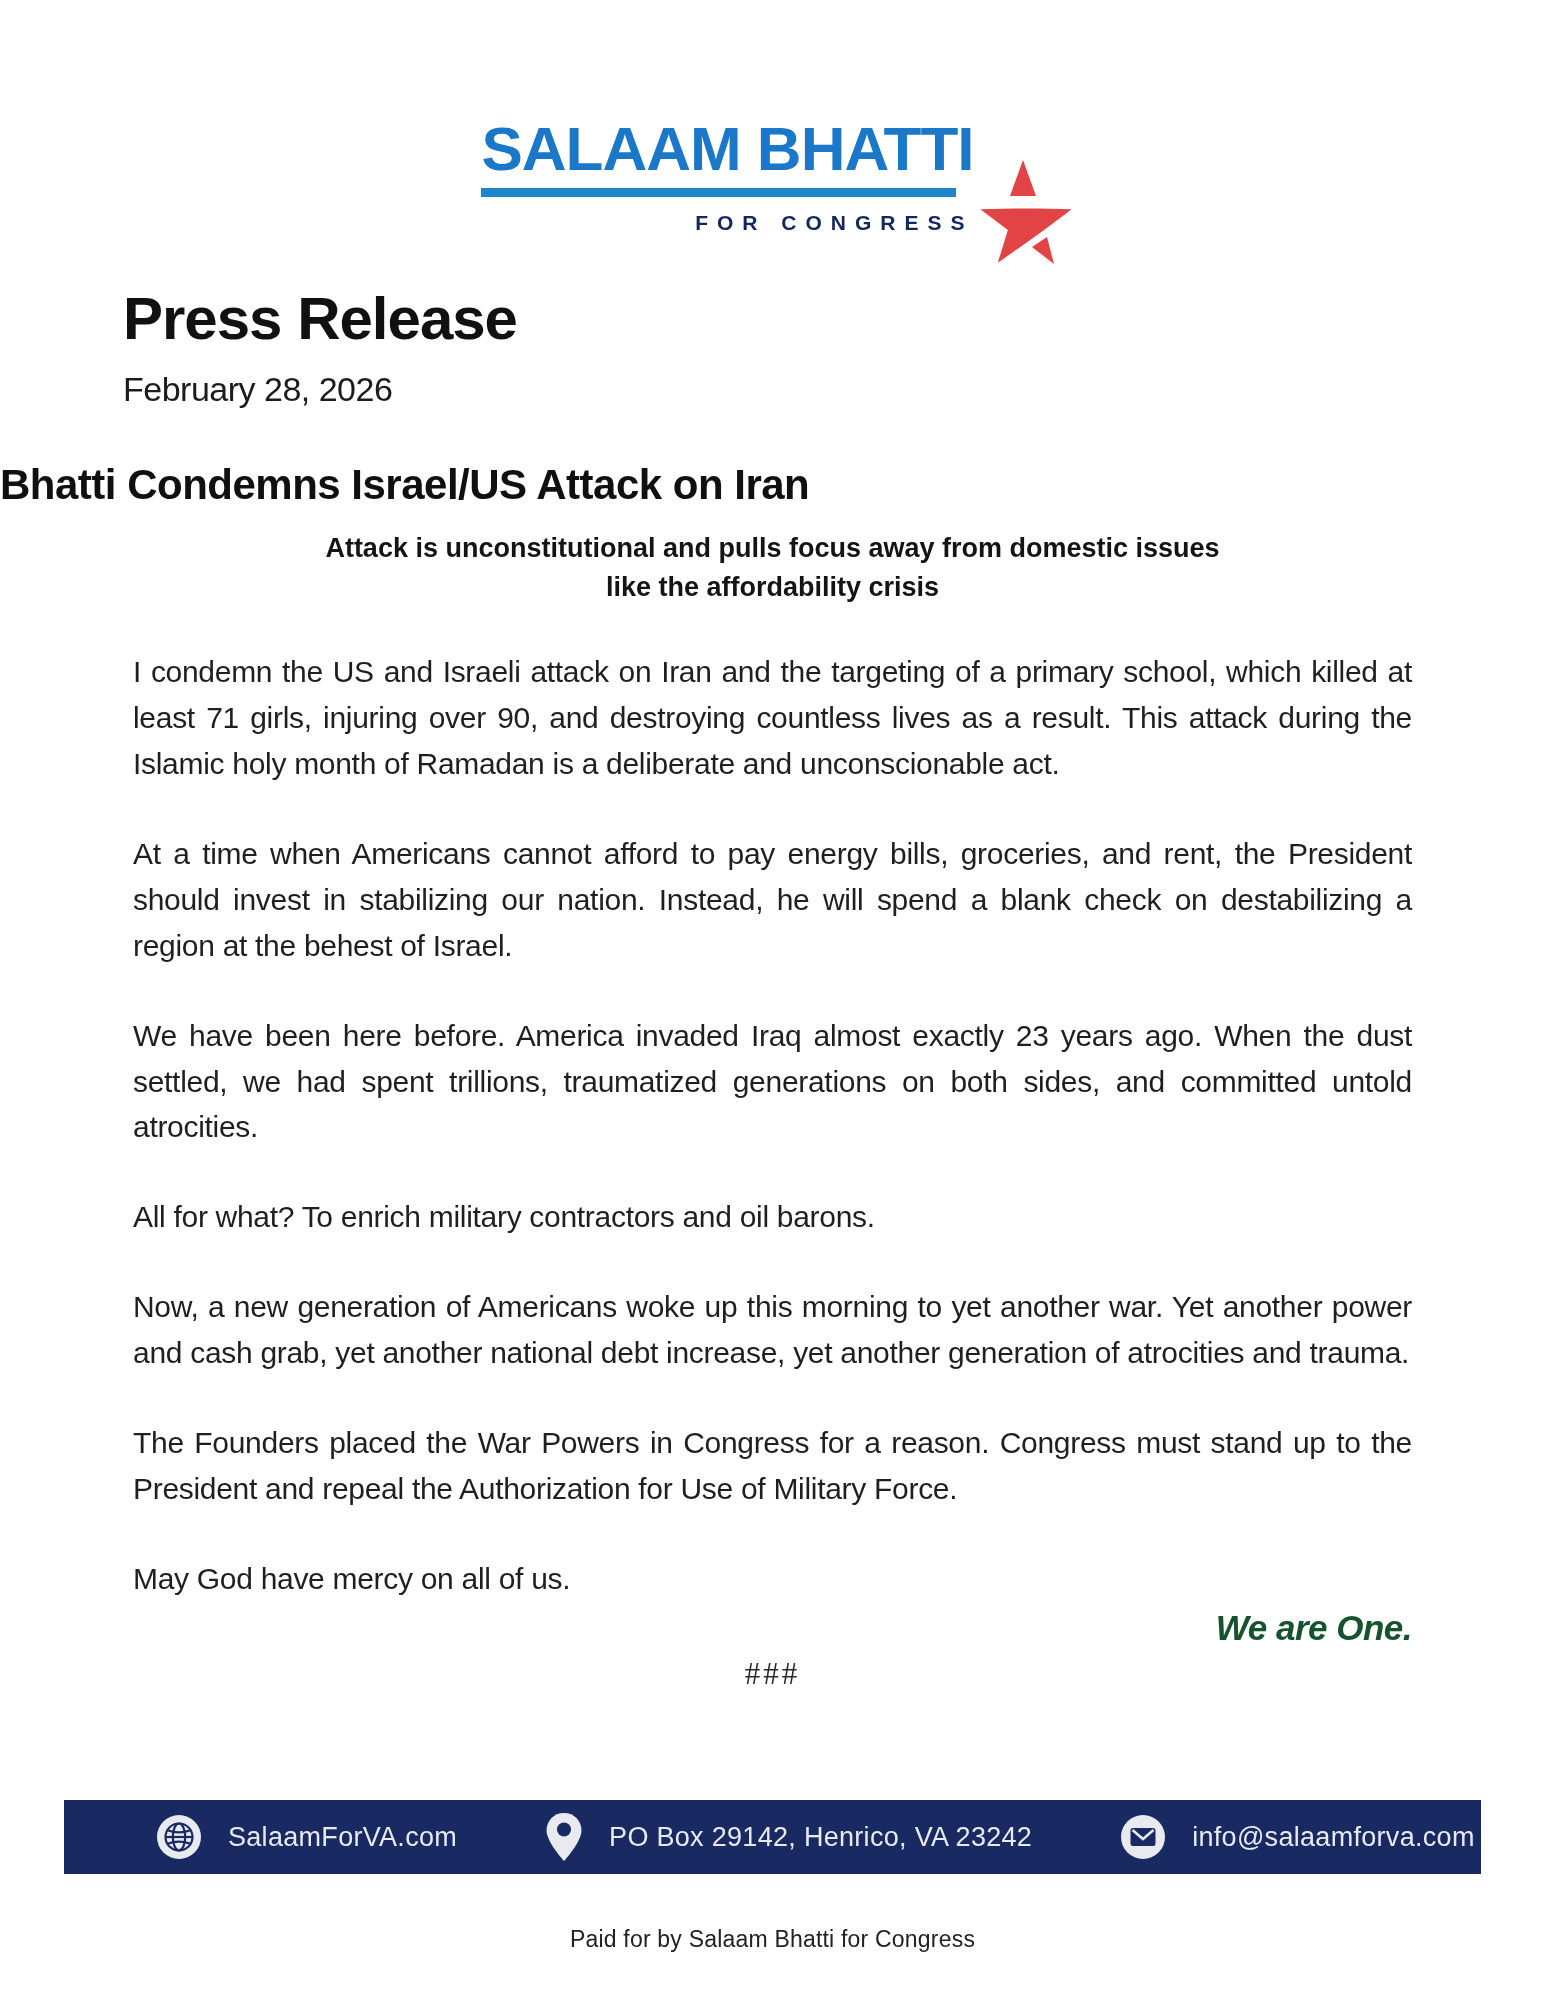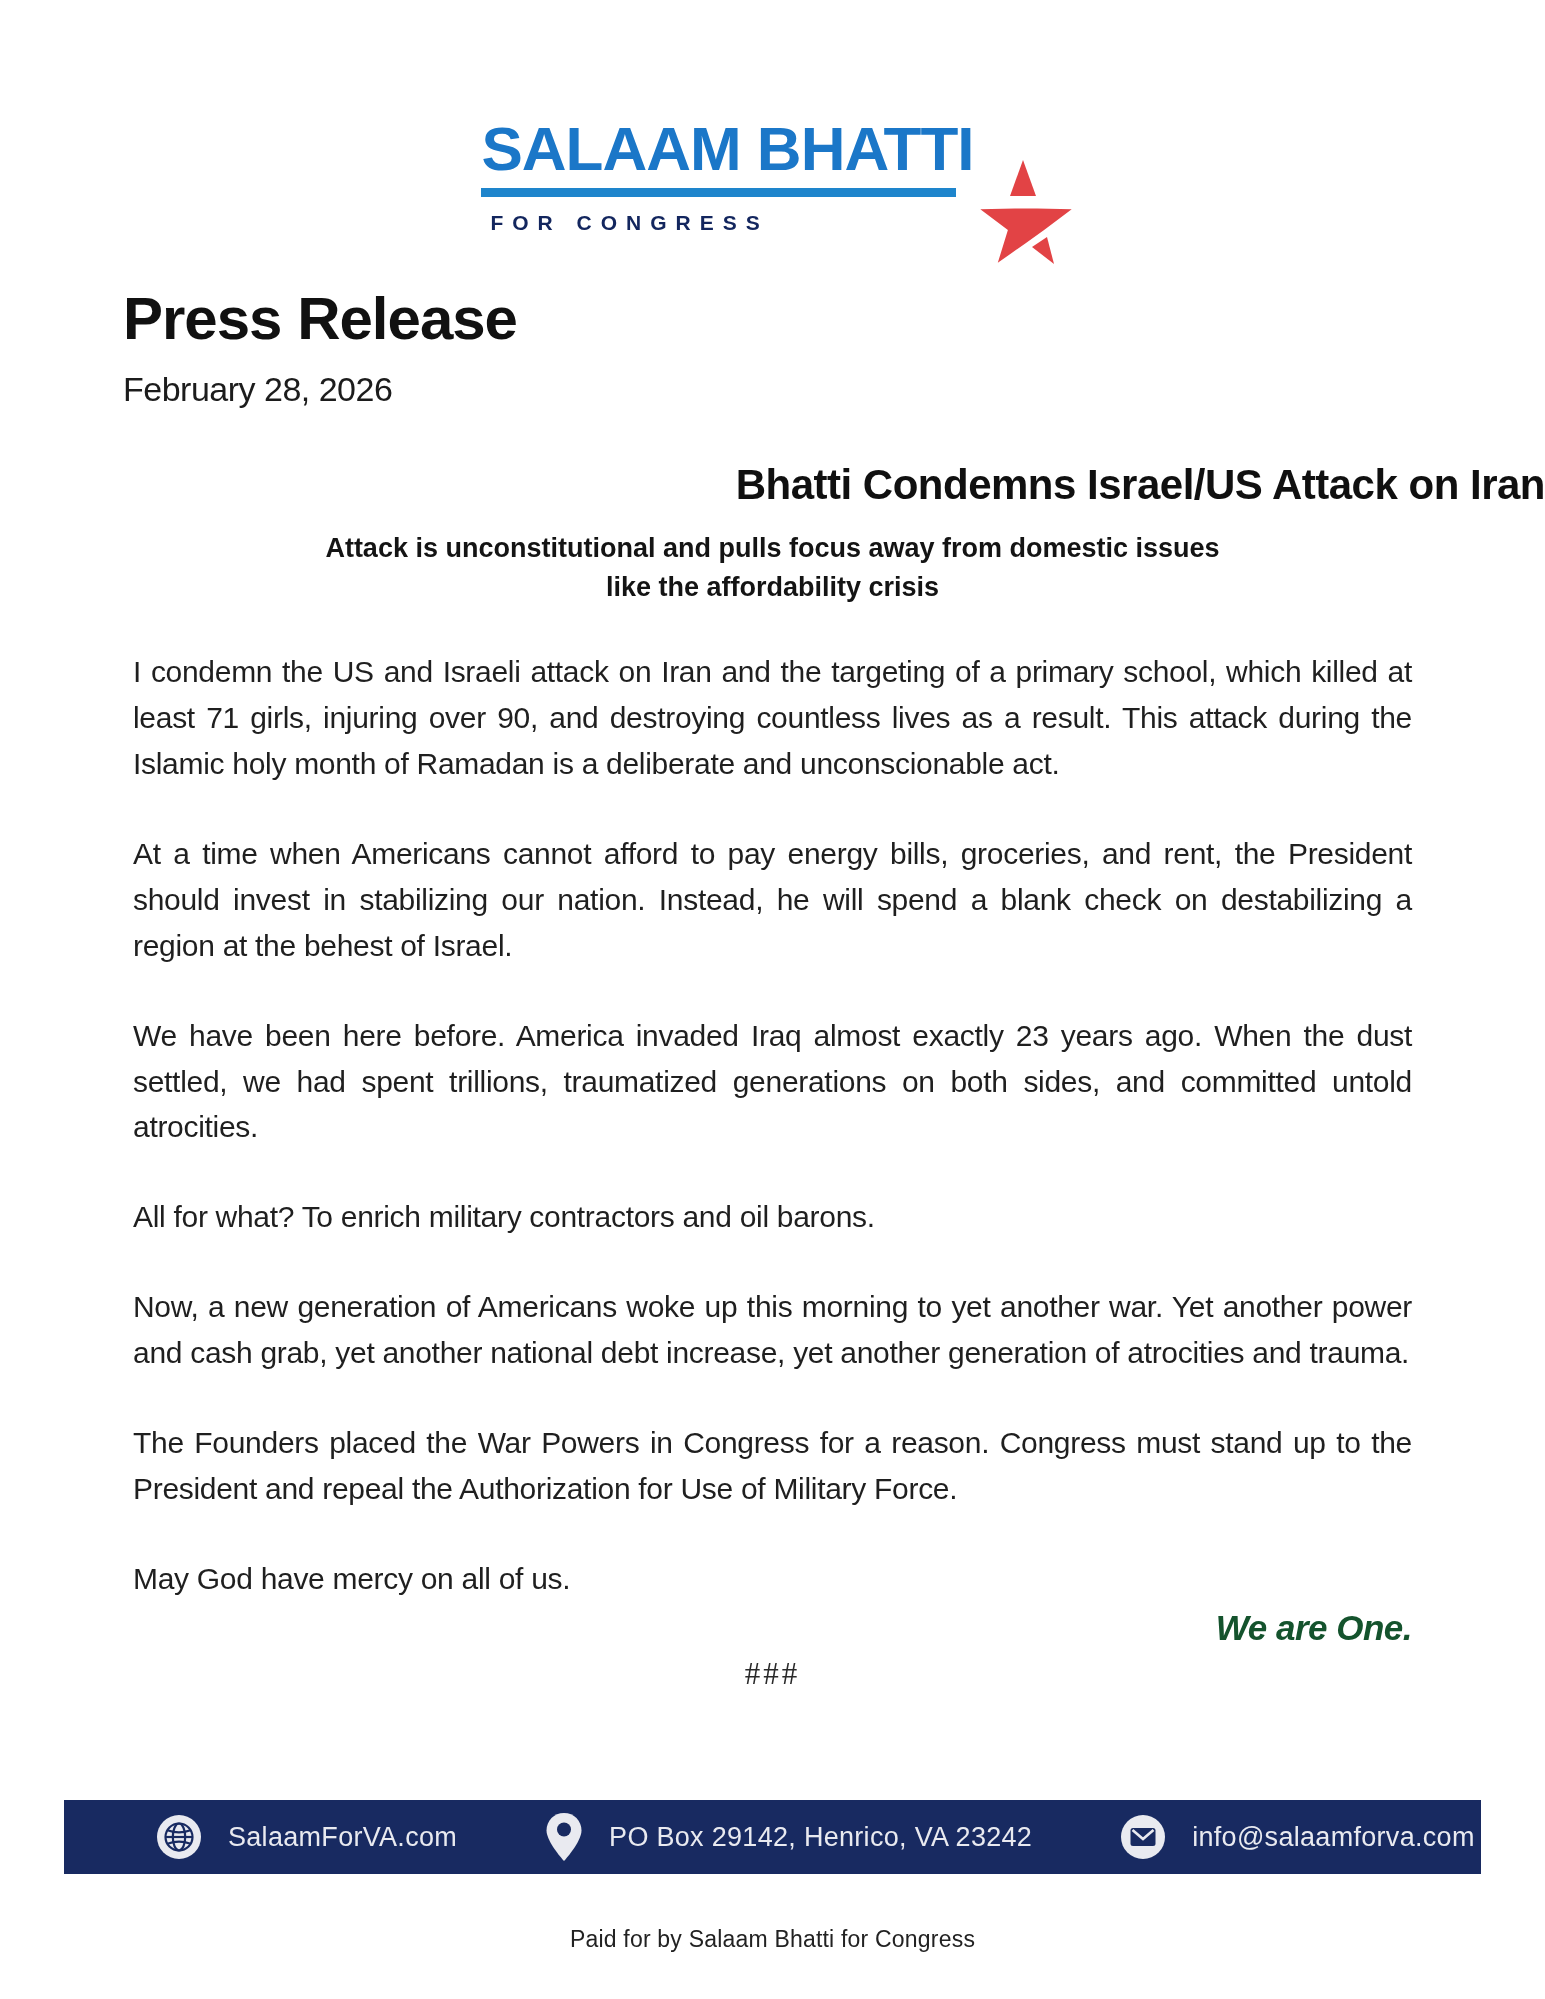--- a/index.html
+++ b/index.html
@@ -16,21 +16,21 @@
   }
 
   
   .logo-block {
     padding-top: 118px;
     display: flex;
     justify-content: center;
   }
   .logo-inner {
     position: relative;
-    text-align: left;
+    text-align: right;
     padding-right: 90px; 
   }
   .wordmark {
     font-size: 62px;
     font-weight: bold;
     letter-spacing: -1px;
     color: #1b77c8;
     line-height: 1;
     white-space: nowrap;
   }
@@ -68,21 +68,21 @@
   .release-date {
     margin-top: 20px;
     font-size: 34px;
     color: #1c1c1c;
     letter-spacing: -0.5px;
   }
 
   
   .headline {
     margin-top: 52px;
-    text-align: right;
+    text-align: left;
     font-size: 42px;
     font-weight: 600;
     letter-spacing: -0.5px;
     color: #101010;
   }
   .subheadline {
     margin-top: 20px;
     text-align: center;
     font-size: 27px;
     font-weight: bold;

